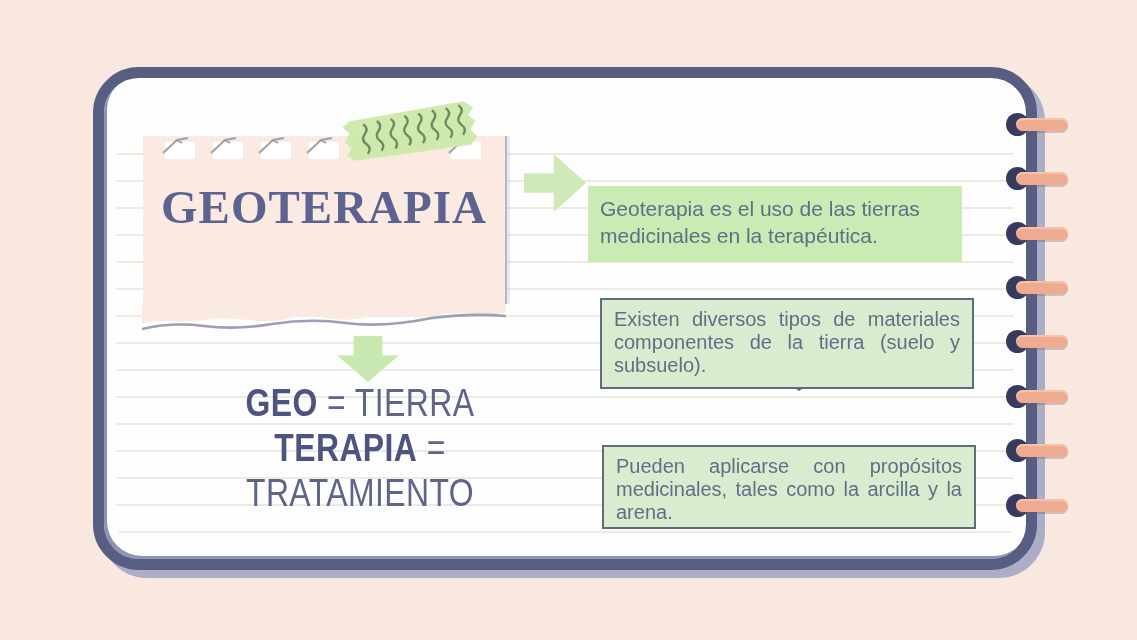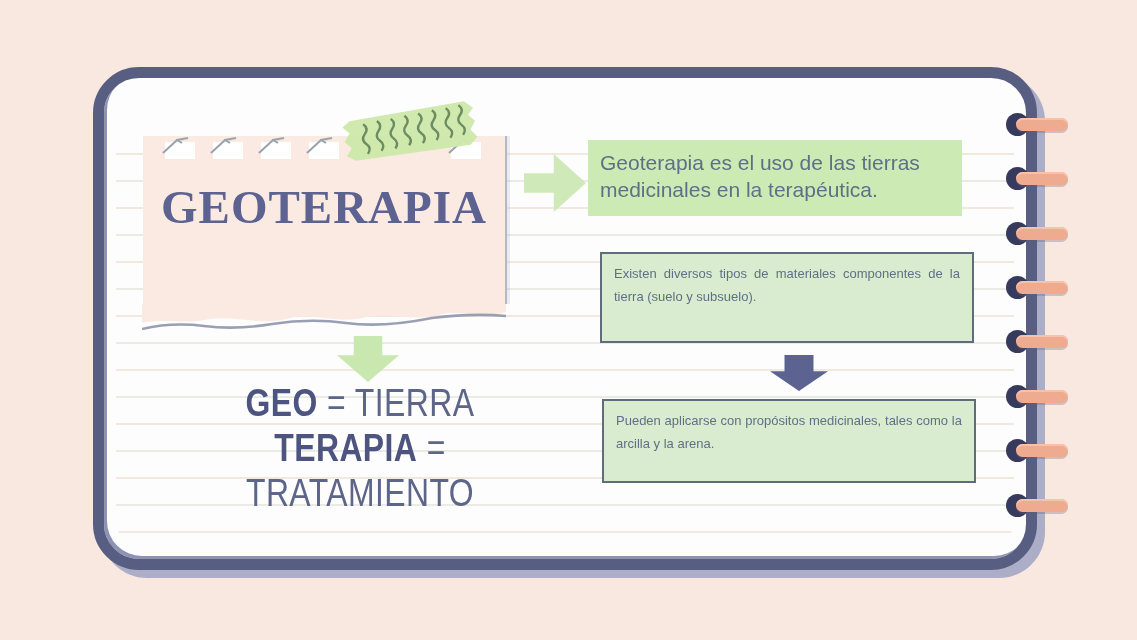--- a/index.html
+++ b/index.html
@@ -58,29 +58,29 @@
   .arrow-down-green{
     left:337px;top:336px;width:62px;height:46px;background:#c8e8b0;
     clip-path:polygon(27% 0,73% 0,73% 42%,100% 42%,50% 100%,0 42%,27% 42%);
   }
   .arrow-down-purple{
     left:770px;top:355px;width:58px;height:36px;background:#5c6390;
     clip-path:polygon(25% 0,75% 0,75% 45%,100% 45%,50% 100%,0 45%,25% 45%);
   }
   
   .callout{
-    position:absolute;box-sizing:border-box;color:#5e7087;
+    position:absolute;box-sizing:border-box;color:#5e7087;margin-top:46px;
   }
   .callout-plain{
     left:588px;top:140px;width:374px;height:76px;background:#cceab4;
     padding:9px 12px;font-size:21px;line-height:27px;text-align:left;
   }
   .callout-bordered{
     background:#daeccf;border:2px solid #5f6d7a;
-    padding:8px 12px;font-size:13px;line-height:23px;text-align:justify;
+    padding:8px 12px;font-size:20px;line-height:23px;text-align:justify;
   }
   .callout-2{left:600px;top:252px;width:374px;height:91px;}
   .callout-3{left:602px;top:399px;width:374px;height:84px;}
   
   .definition{
     position:absolute;left:190px;top:381px;width:340px;text-align:center;
     transform:scaleX(0.84);transform-origin:center;
     font-size:38px;line-height:45px;color:#5d6588;letter-spacing:0.5px;
     font-weight:300;
   }

